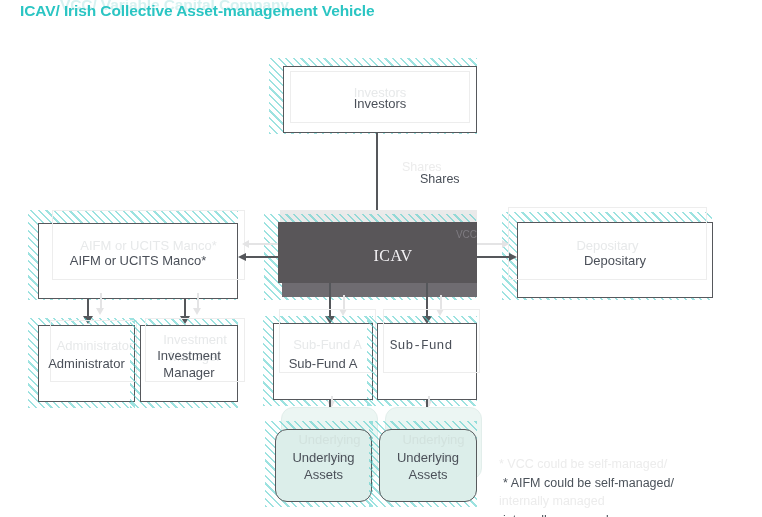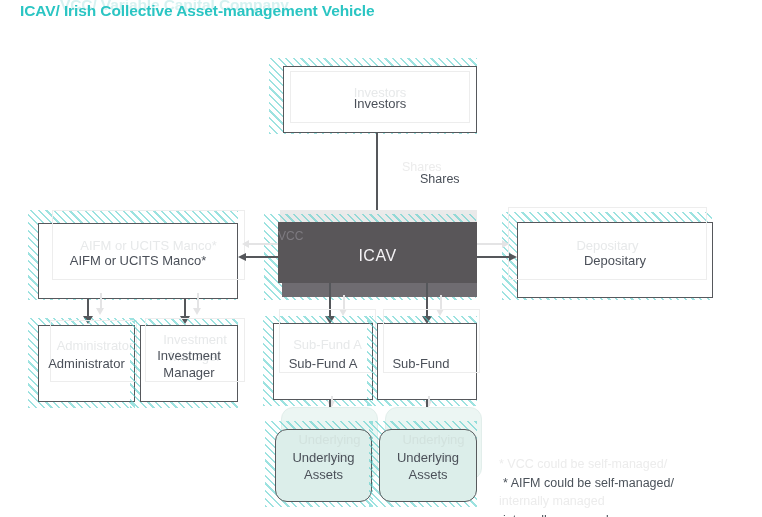--- a/index.html
+++ b/index.html
@@ -14,21 +14,21 @@
   .lbl{position:absolute;text-align:center;font-size:13px;line-height:17px;color:#4b5059;}
   .glbl{position:absolute;text-align:center;font-size:13px;line-height:17px;color:#e7e9ea;}
   .mintglbl{color:#d2e2de;}
   
   .title{position:absolute;font-size:15.5px;font-weight:bold;color:#2bc5c3;letter-spacing:-0.1px;white-space:nowrap;}
   .gtitle{position:absolute;font-size:15.5px;font-weight:bold;color:#d6f2f1;letter-spacing:-0.1px;white-space:nowrap;}
   
   .grayband{position:absolute;background:#eaeaea;}
   .ghostdark{position:absolute;background:#6f6c71;}
   .darkbox{position:absolute;background:#595659;}
-  .vcc{position:absolute;text-align:left;font-size:12px;color:#7e7b81;}
+  .vcc{position:absolute;text-align:right;font-size:10px;color:#7e7b81;}
   .icavlbl{position:absolute;text-align:center;font-size:16px;color:#f4f2f5;letter-spacing:.5px;}
   
   .mintmain{position:absolute;box-sizing:border-box;background:#dceeea;border:1.5px solid #575a5d;border-radius:12px;}
   .mintghost{position:absolute;box-sizing:border-box;background:#ecf6f3;border:1px solid #e2eeeb;border-radius:12px;}
   
   .vline{position:absolute;width:2px;background:#55575b;}
   .hline{position:absolute;height:2px;background:#55575b;}
   .gvline{position:absolute;width:1.5px;background:#e4e4e5;}
   .ghline{position:absolute;height:1.5px;background:#e4e4e5;}
   .head{position:absolute;width:0;height:0;}
@@ -61,21 +61,21 @@
   <div class="vline" style="left:376px;top:133px;height:80px;"></div>
   <div class="head down" style="left:372px;top:213px;"></div>
   <div class="gshares" style="left:402px;top:160px;">Shares</div>
   <div class="shares" style="left:420px;top:172px;">Shares</div>
 
   <div class="grayband" style="left:280px;top:210px;width:197px;height:14px;"></div>
   <div class="hatch" style="left:264px;top:214px;width:212px;height:86px;"></div>
   <div class="ghostdark" style="left:282px;top:235px;width:195px;height:62px;"></div>
   <div class="darkbox" style="left:278px;top:222px;width:199px;height:61px;"></div>
   <div class="vcc" style="left:278px;top:229px;width:199px;">VCC</div>
-  <div class="icavlbl" style="left:278px;top:247px;width:199px;">ICAV</div>
+  <div class="icavlbl" style="left:278px;top:247px;width:230px;font-family:Liberation Serif, serif;">ICAV</div>
 
   <div class="hatch" style="left:28px;top:210px;width:210px;height:90px;"></div>
   <div class="mainbox" style="left:38px;top:223px;width:200px;height:76px;"></div>
   <div class="ghostbox" style="left:52px;top:210px;width:193px;height:70px;"></div>
   <div class="glbl" style="left:52px;top:237px;width:193px;">AIFM or UCITS Manco*</div>
   <div class="lbl" style="left:38px;top:252px;width:200px;">AIFM or UCITS Manco*</div>
 
   <div class="hatch" style="left:502px;top:212px;width:210px;height:88px;"></div>
   <div class="mainbox" style="left:517px;top:222px;width:196px;height:76px;"></div>
   <div class="ghostbox" style="left:508px;top:207px;width:199px;height:73px;"></div>
@@ -130,21 +130,21 @@
 
   <div class="hatch" style="left:263px;top:316px;width:110px;height:90px;"></div>
   <div class="mainbox" style="left:273px;top:323px;width:100px;height:77px;"></div>
   <div class="ghostbox" style="left:279px;top:309px;width:97px;height:64px;"></div>
   <div class="glbl" style="left:279px;top:336px;width:97px;">Sub-Fund A</div>
   <div class="lbl" style="left:273px;top:355px;width:100px;">Sub-Fund A</div>
 
   <div class="hatch" style="left:367px;top:316px;width:110px;height:90px;"></div>
   <div class="mainbox" style="left:377px;top:323px;width:100px;height:77px;"></div>
   <div class="ghostbox" style="left:383px;top:309px;width:97px;height:64px;"></div>
-  <div class="lbl" style="left:377px;top:355px;width:88px;">Sub-Fund</div>
+  <div class="lbl" style="left:377px;top:337px;width:88px;font-family:Liberation Mono, monospace;">Sub-Fund</div>
 
   <div class="gvline" style="left:331px;top:396px;height:10px;"></div>
   <div class="head gdown" style="left:327px;top:401px;"></div>
   <div class="vline" style="left:329px;top:400px;height:18px;"></div>
   <div class="head down" style="left:325px;top:418px;"></div>
   <div class="gvline" style="left:428px;top:396px;height:10px;"></div>
   <div class="head gdown" style="left:424px;top:401px;"></div>
   <div class="vline" style="left:426px;top:400px;height:18px;"></div>
   <div class="head down" style="left:422px;top:418px;"></div>
 

